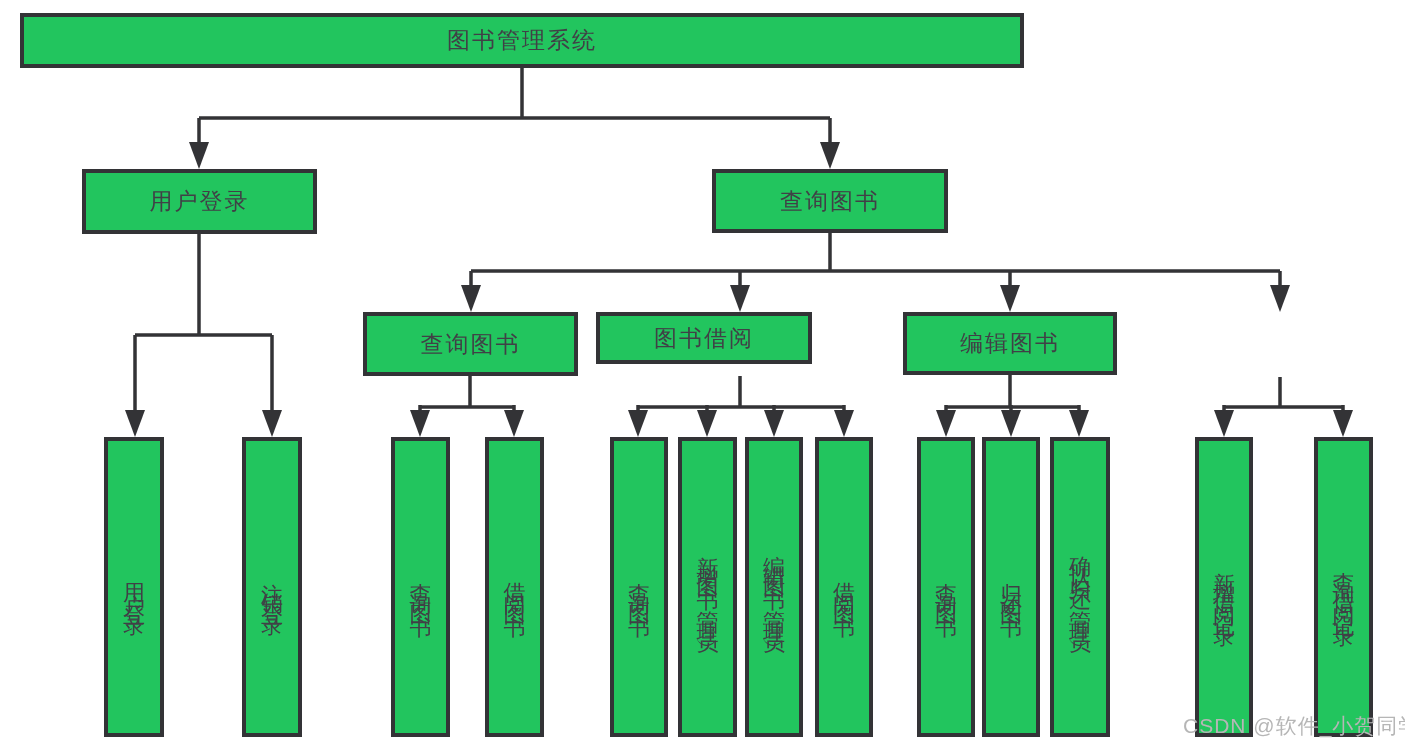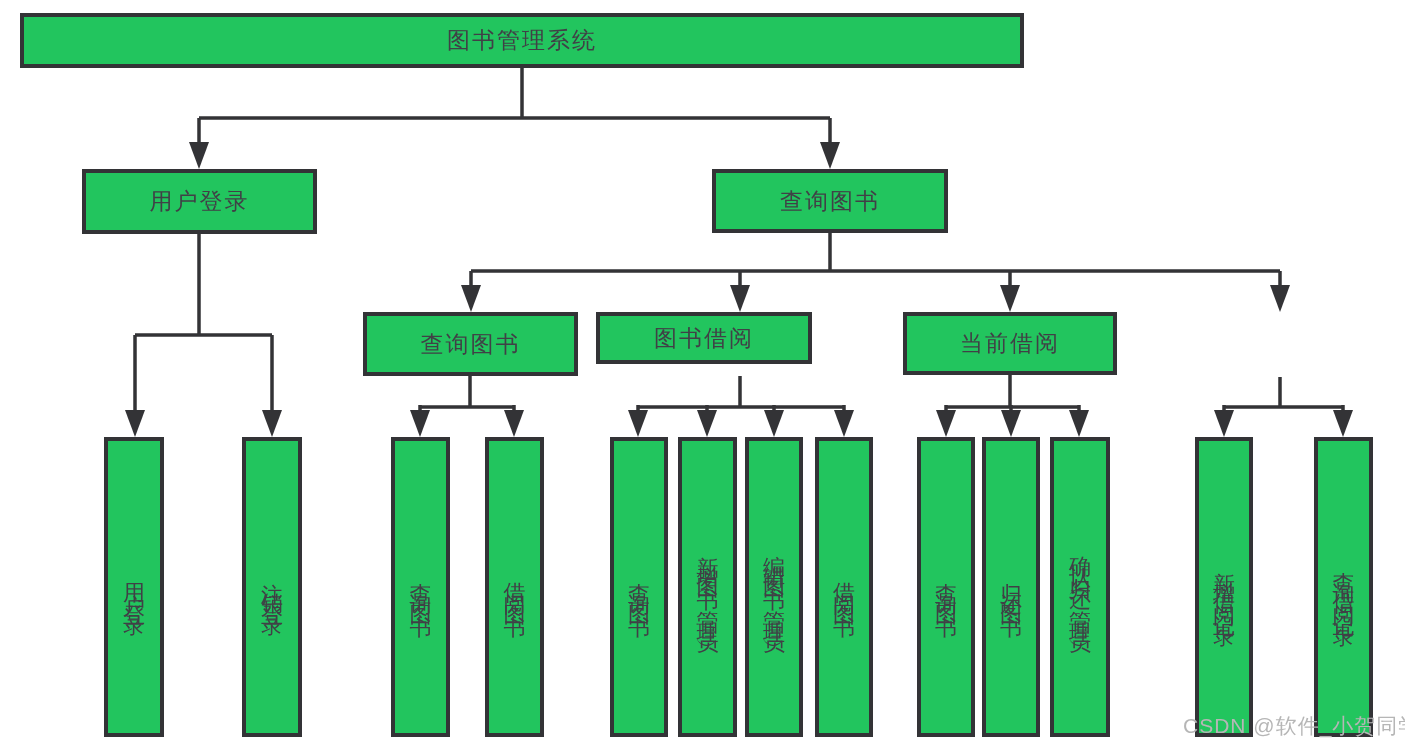--- a/index.html
+++ b/index.html
@@ -84,21 +84,21 @@
     <span>查询图书</span>
   </div>
 
   <div class="node hbox" style="left:363px;top:312px;width:215px;height:64px">
     <span>查询图书</span>
   </div>
   <div class="node hbox" style="left:596px;top:312px;width:216px;height:52px">
     <span>图书借阅</span>
   </div>
   <div class="node hbox" style="left:903px;top:312px;width:214px;height:63px">
-    <span>当前借阅</span>
+    <span>编辑图书</span>
   </div>
 
   <div class="node vbox" style="left:104px;top:437px;width:60px;height:300px">
     <span>用户登录</span>
   </div>
   <div class="node vbox" style="left:242px;top:437px;width:60px;height:300px">
     <span>注销登录</span>
   </div>
 
   <div class="node vbox" style="left:391px;top:437px;width:59px;height:300px">

